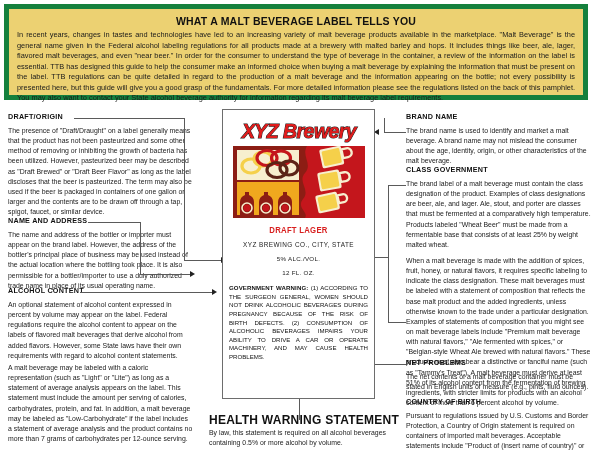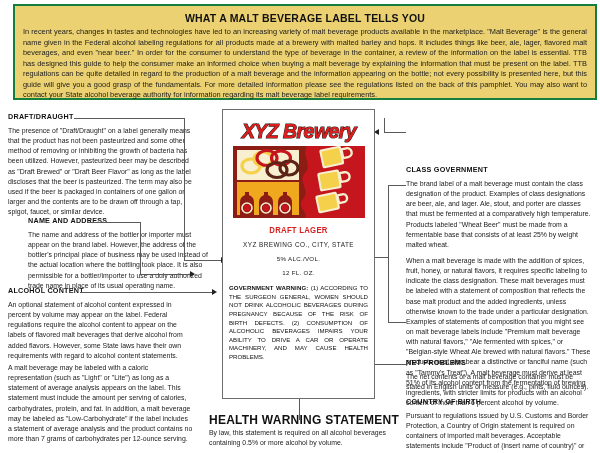--- a/index.html
+++ b/index.html
@@ -8,23 +8,23 @@
     background:#ffffff;
     font-family:"Liberation Sans", sans-serif;
     color:#111;
     position:relative;
     overflow:hidden;
   }
   .page{position:relative;width:600px;height:453px;}
 
   
   .banner{
-    position:absolute;left:13px;top:4px;width:584px;height:96px;
+    position:absolute;left:4px;top:4px;width:584px;height:96px;
     background:#ecd172;
-    border:2px solid #15803d;
+    border:5px solid #15803d;
     box-sizing:border-box;
     padding:4px 8px 2px 8px;
   }
   .banner-title{
     text-align:center;font-weight:bold;font-size:10.5px;
     letter-spacing:.2px;margin:2px 0 3px 0;color:#111;
   }
   .banner-body{
     font-size:7.4px;line-height:1.42;text-align:justify;color:#1a1a1a;
   }
@@ -105,46 +105,52 @@
 <body>
 
 <div class="page">
 
   <div class="banner">
     <div class="banner-title">WHAT A MALT BEVERAGE LABEL TELLS YOU</div>
     <div class="banner-body">In recent years, changes in tastes and technologies have led to an increasing variety of malt beverage products available in the marketplace.  "Malt Beverage" is the general name given in the Federal alcohol labeling regulations for all products made at a brewery with malted barley and hops.  It includes things like beer, ale, lager, flavored malt beverages, and even "near beer."  In order for the consumer to understand the type of beverage in the container, a review of the information on the label is essential.  TTB has designed this guide to help the consumer make an informed choice when buying a malt beverage by explaining the information that must be present on the label.  TTB regulations can be quite detailed in regard to the production of a malt beverage and the information appearing on the bottle; not every possibility is presented here, but this guide will give you a good grasp of the fundamentals.  For more detailed information please see the regulations listed on the back of this pamphlet.  You may also want to contact your State alcohol beverage authority for information regarding its malt beverage label requirements.</div>
   </div>
 
   <div class="sec" style="left:8px;top:112px;width:185px;">
-    <div class="sec-head">DRAFT/DRAUGHT</div>
+    <div class="sec-head">DRAFT/ORIGIN</div>
     <div class="sec-body">
       <p>The presence of "Draft/Draught" on a label generally means that the product has not been pasteurized and some other method of removing or inhibiting the growth of bacteria has been utilized.  However, pasteurized beer may be described as "Draft Brewed" or "Draft Beer Flavor" as long as the label discloses that the beer is pasteurized.  The term may also be used if the beer is packaged in containers of one gallon or larger and the contents are to be drawn off through a tap, spigot, faucet, or similar device.</p>
     </div>
   </div>
 
-  <div class="sec" style="left:8px;top:216px;width:185px;margin-left:20px;">
+  <div class="sec" style="left:8px;top:216px;width:185px;">
     <div class="sec-head">NAME AND ADDRESS</div>
     <div class="sec-body">
       <p>The name and address of the bottler or importer must appear on the brand label.  However, the address of the bottler's principal place of business may be used instead of the actual location where the bottling took place.  It is also permissible for a bottler/importer to use a duly authorized trade name in place of its usual operating name.</p>
     </div>
   </div>
 
   <div class="sec" style="left:8px;top:286px;width:185px;">
     <div class="sec-head">ALCOHOL CONTENT</div>
     <div class="sec-body">
       <p>An optional statement of alcohol content expressed in percent by volume may appear on the label.  Federal regulations require the alcohol content to appear on the labels of flavored malt beverages that derive alcohol from added flavors.  However, some State laws have their own requirements with regard to alcohol content statements.</p>
     </div>
   </div>
 
   <div class="sec" style="left:8px;top:358px;width:185px;">
     <div class="sec-body">
       <p>A malt beverage may be labeled with a caloric representation (such as "Light" or "Lite") as long as a statement of average analysis appears on the label.  This statement must include the amount per serving of calories, carbohydrates, protein, and fat.  In addition, a malt beverage may be labeled as "Low-Carbohydrate" if the label includes a statement of average analysis and the product contains no more than 7 grams of carbohydrates per 12-ounce serving.</p>
     </div>
   </div>
 
+  <div class="sec" style="left:406px;top:112px;width:186px;">
+    <div class="sec-head">BRAND NAME</div>
+    <div class="sec-body">
+      <p>The brand name is used to identify and market a malt beverage.  A brand name may not mislead the consumer about the age, identity, origin, or other characteristics of the malt beverage.</p>
+    </div>
+  </div>
 
   <div class="sec" style="left:406px;top:165px;width:186px;">
     <div class="sec-head">CLASS GOVERNMENT</div>
     <div class="sec-body">
       <p>The brand label of a malt beverage must contain the class designation of the product.  Examples of class designations are beer, ale, and lager.  Ale, stout, and porter are classes that must be fermented at a comparatively high temperature.  Products labeled "Wheat Beer" must be made from a fermentable base that consists of at least 25% by weight malted wheat.</p>
       <p>When a malt beverage is made with the addition of spices, fruit, honey, or natural flavors, it requires specific labeling to indicate the class designation.  These malt beverages must be labeled with a statement of composition that reflects the base malt product and the added ingredients, unless otherwise known to the trade under a particular designation.  Examples of statements of composition that you might see on malt beverage labels include "Premium malt beverage with natural flavors," "Ale fermented with spices," or "Belgian-style Wheat Ale brewed with natural flavors."  These products must also bear a distinctive or fanciful name (such as "Tammy's Treat").  A malt beverage must derive at least 51% of its alcohol content from the fermentation of brewing ingredients, with stricter limits for products with an alcohol content of more than 6 percent alcohol by volume.</p>
     </div>
   </div>
 
   <div class="sec" style="left:406px;top:358px;width:186px;">

